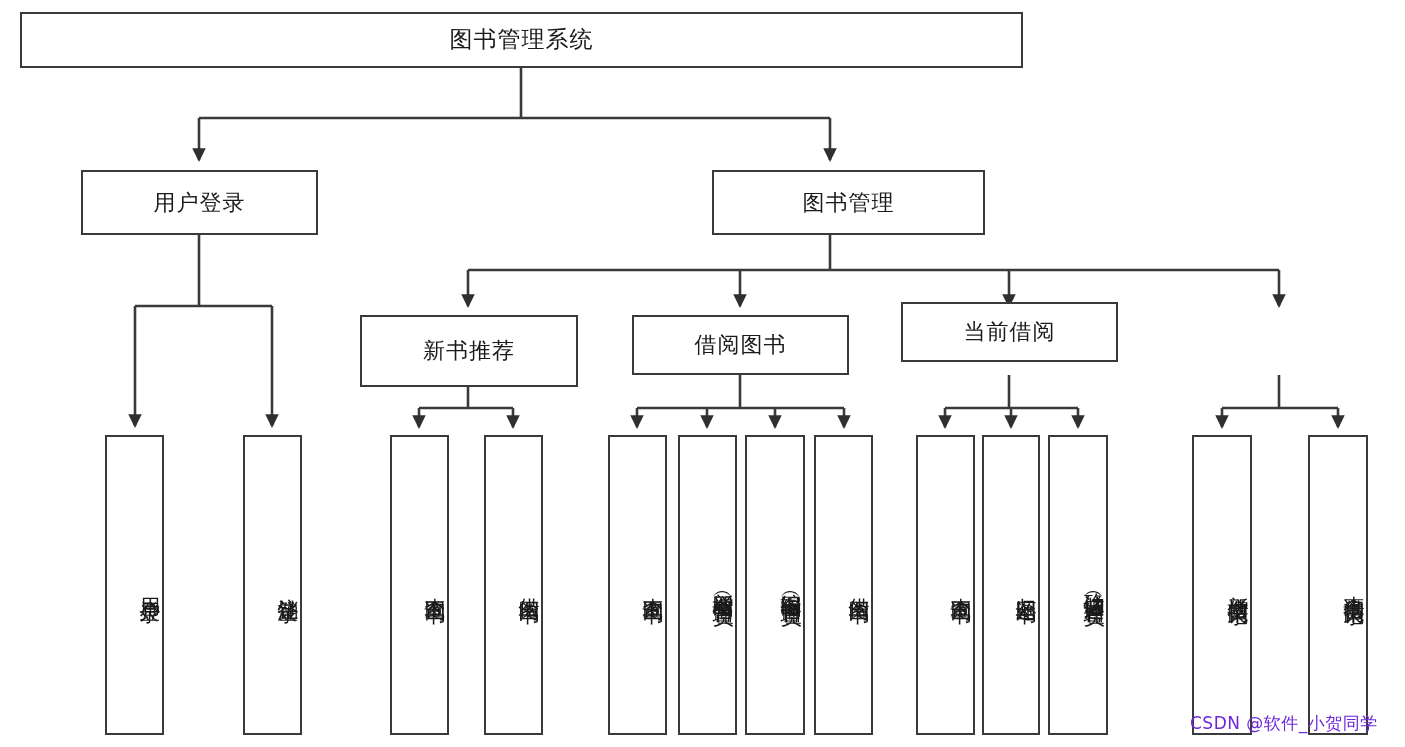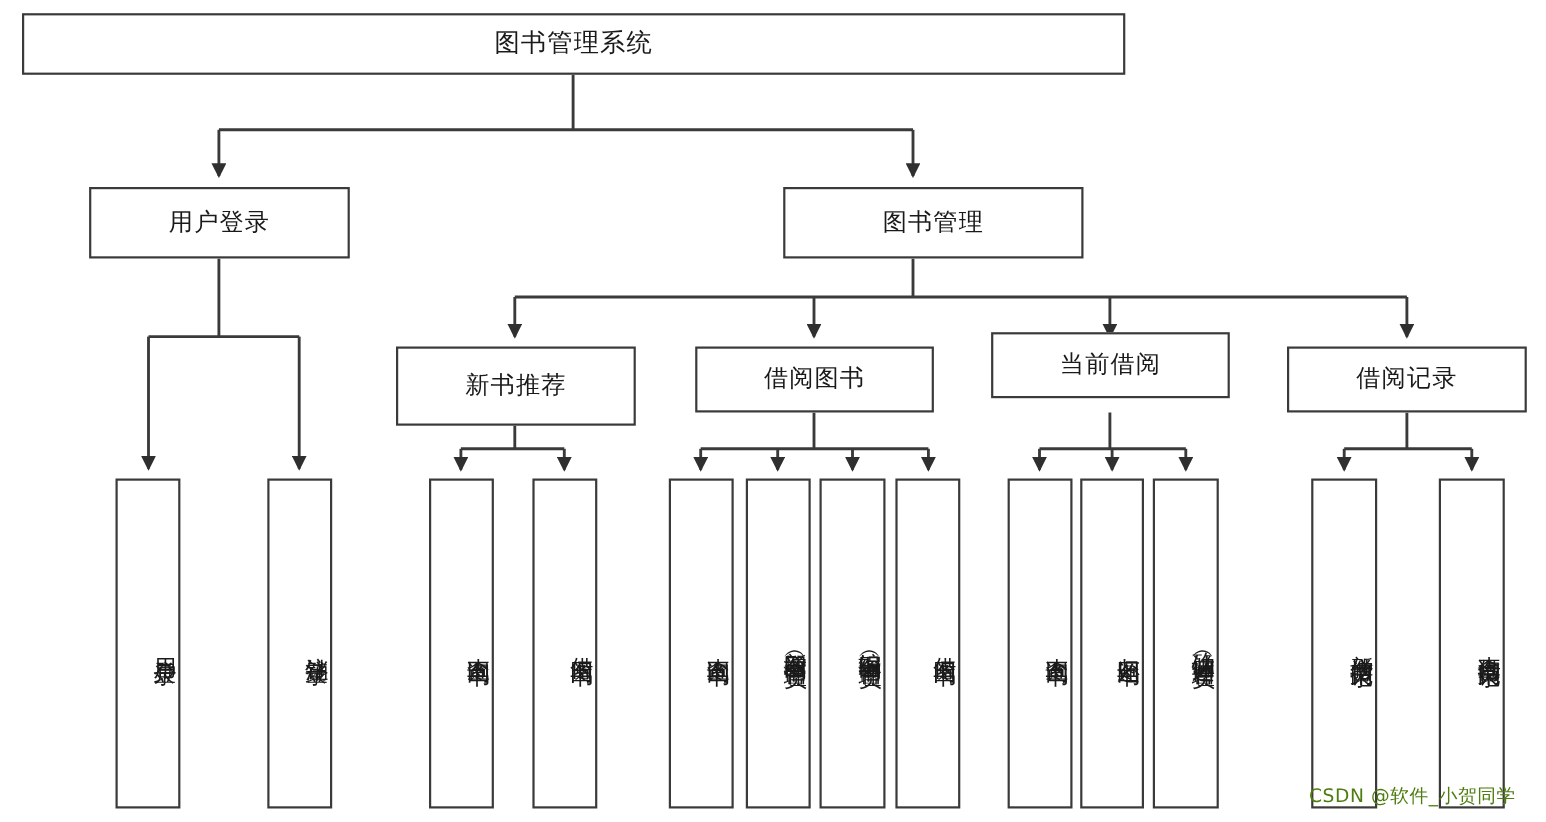--- a/index.html
+++ b/index.html
@@ -56,21 +56,21 @@
   }
   .node.leaf .vtext {
     writing-mode: vertical-rl;
     text-orientation: upright;
     display: block;
     white-space: nowrap;
   }
   .watermark {
     position: absolute;
     font-size: 17px;
-    color: #4d7c0f;
+    color: #6d28d9;
     letter-spacing: 0.5px;
     white-space: nowrap;
   }
 </style>
 </head>
 <body>
 
 <div id="canvas">
 
   <svg id="edges" viewBox="0 0 1405 747" width="1405" height="747">
@@ -136,23 +136,20 @@
 
   <div class="node horiz" style="left:360px; top:315px; width:218px; height:72px;">
     <span>新书推荐</span>
   </div>
   <div class="node horiz" style="left:632px; top:315px; width:217px; height:60px;">
     <span>借阅图书</span>
   </div>
   <div class="node horiz" style="left:901px; top:302px; width:217px; height:60px;">
     <span>当前借阅</span>
   </div>
-  <div class="node horiz" style="left:1170px; top:315px; width:218px; height:60px;">
-    <span>借阅记录</span>
-  </div>
 
   <div class="node leaf" style="left:105px; top:435px; width:59px; height:300px;">
     <span class="vtext">用户登录</span>
   </div>
   <div class="node leaf" style="left:243px; top:435px; width:59px; height:300px;">
     <span class="vtext">注销登录</span>
   </div>
 
   <div class="node leaf" style="left:390px; top:435px; width:59px; height:300px;">
     <span class="vtext">查询图书</span>

